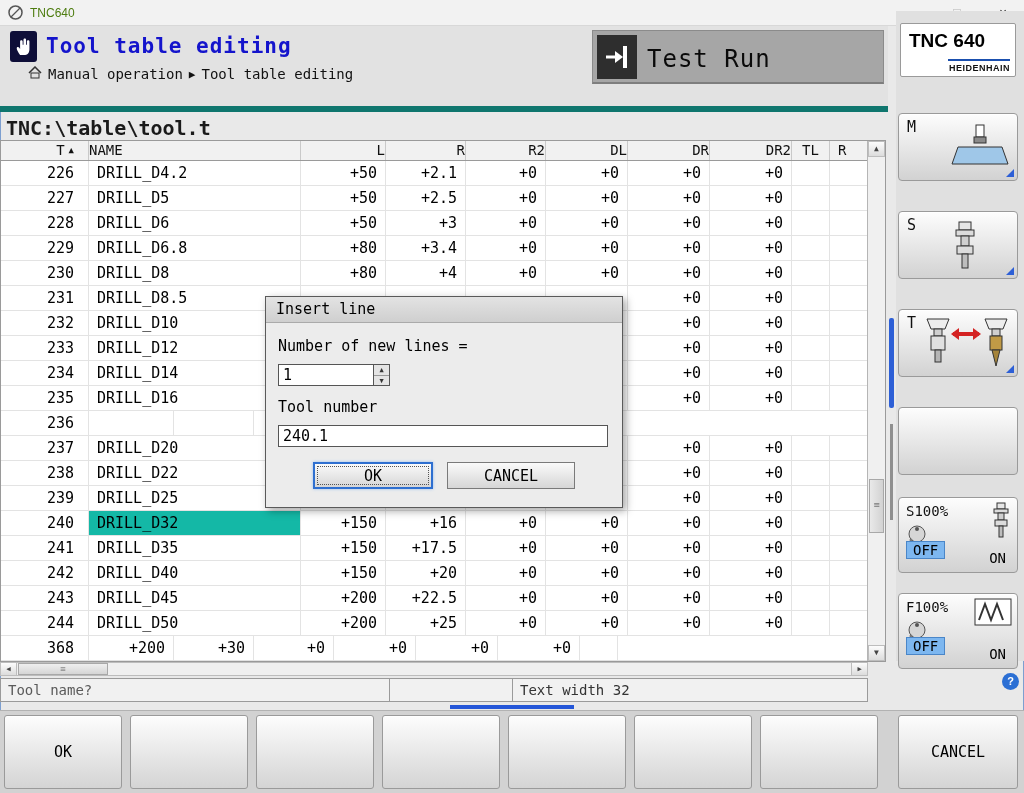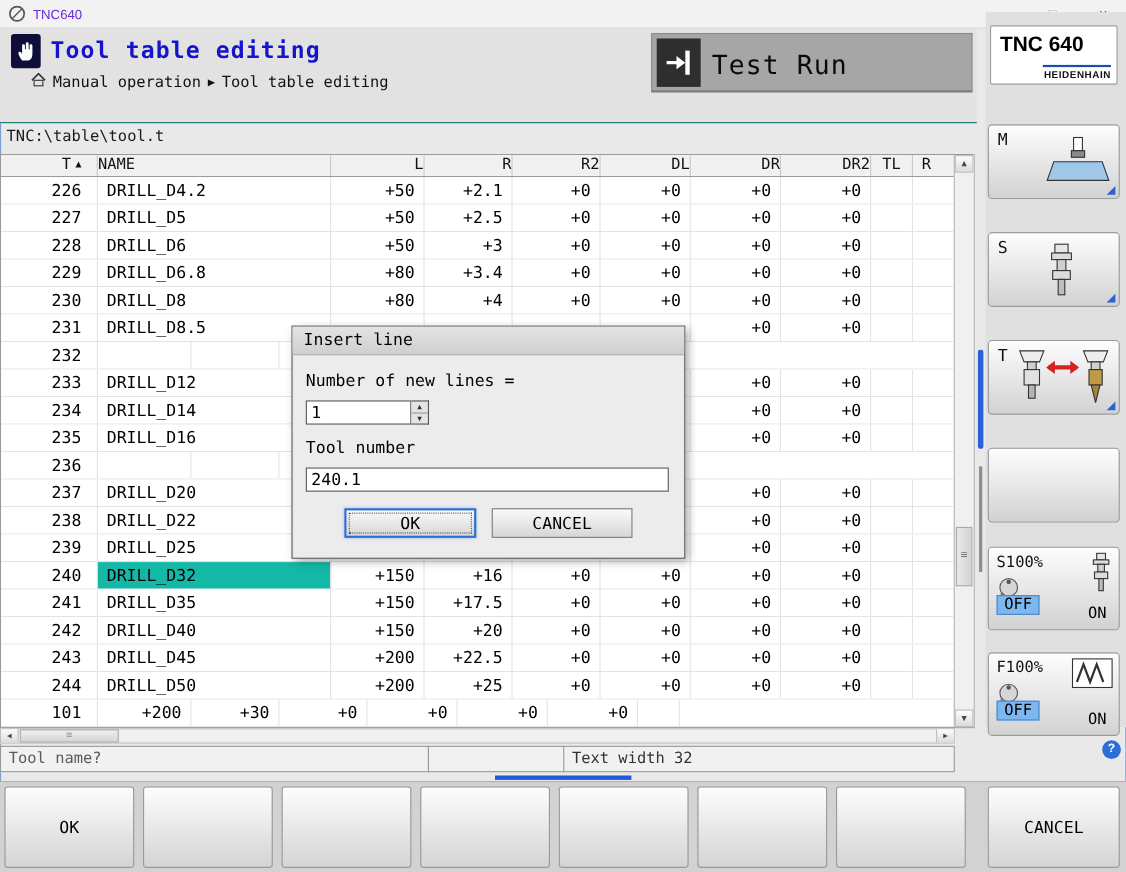--- a/index.html
+++ b/index.html
@@ -7,46 +7,46 @@
   body { font-family:"DejaVu Sans Mono", monospace; background:#e9e9e9; }
   #screen { position:relative; width:1024px; height:793px; background:#e9e9e9;
             box-shadow: inset 0 0 0 1px #7d9fd0; }
 
   
   .titlebar { position:absolute; left:0; top:0; width:1024px; height:26px;
               background:#f2f2f2; border-bottom:1px solid #d8d8d8;
               font-family:"Liberation Sans", sans-serif; }
   .app-icon { position:absolute; left:8px; top:5px; width:15px; height:15px; }
   .app-icon svg { display:block; }
-  .titlebar-text { position:absolute; left:30px; top:6px; font-size:12px; color:#6d28d9; }
+  .titlebar-text { position:absolute; left:30px; top:6px; font-size:12px; color:#4d7c0f; }
   .win-btn { position:absolute; top:0; width:42px; height:26px; text-align:center;
              line-height:26px; font-size:13px; color:#222; cursor:default; }
   .win-min { right:92px; }
   .win-max { right:46px; color:#b5b5b5; }
   .win-close { right:0; }
 
   
   .header-band { position:absolute; left:0; top:26px; width:888px; height:86px;
-                 background:#e2e2e2; border-bottom:1px solid #0f766e; }
+                 background:#e2e2e2; border-bottom:6px solid #0f766e; }
   .hand-box { position:absolute; left:10px; top:5px; width:27px; height:31px;
               background:#0e0e38; border-radius:3px; display:flex; align-items:center; justify-content:center; }
   .mode-title { position:absolute; left:46px; top:8px; font-size:21px; font-weight:bold;
                 color:#1414cc; letter-spacing:1px; white-space:nowrap; }
   .breadcrumb { position:absolute; left:28px; top:40px; display:flex; align-items:center;
                 gap:6px; font-size:14px; color:#111; white-space:nowrap;justify-content:center; }
   .crumb-sep { font-size:11px; }
   .testrun-tab { position:absolute; left:592px; top:4px; width:292px; height:54px;
                  background:#a6a6a6; border:1px solid #8b8b8b; border-bottom:2px solid #7e7e7e; }
   .testrun-icon { position:absolute; left:4px; top:4px; width:40px; height:44px;
                   background:#2e2e2e; display:flex; align-items:center; justify-content:center; }
   .testrun-label { position:absolute; left:54px; top:14px; font-size:24px; color:#0a0a0a;
                    letter-spacing:1px; }
 
   
-  .path-line { position:absolute; left:6px; top:116px; font-size:14px; color:#1a1a1a; }
+  .path-line { position:absolute; left:6px; top:116px; font-size:20px; color:#1a1a1a;font-weight:bold; }
 
   
   .tool-table { position:absolute; left:0; top:140px; width:886px; height:522px;
                 background:#ffffff; border:1px solid #9a9a9a; }
   .thead { display:flex; height:20px; background:#f1f1f1; border-bottom:1px solid #9a9a9a; }
   .hcell { border-right:1px solid #c9c9c9; font-size:14px; line-height:19px; text-align:center;
            color:#111; overflow:hidden; white-space:nowrap; position:relative; }
   .sort { font-size:9px; margin-left:4px; vertical-align:2px; }
   .tbody { position:absolute; left:0; top:20px; right:18px; bottom:0; overflow:hidden; }
   .trow { display:flex; height:25px; border-bottom:1px solid #e3e3e3; background:#fff; }
@@ -292,20 +292,21 @@
     <div class="cell c3"></div>
     <div class="cell c4"></div>
     <div class="cell c5"></div>
     <div class="cell c6">+0</div>
     <div class="cell c7">+0</div>
     <div class="cell c8"></div>
     <div class="cell c9"></div>
   </div>
         <div class="trow">
     <div class="cell c0">232</div>
+    <div class="cell c1">DRILL_D10</div>
     <div class="cell c2"></div>
     <div class="cell c3"></div>
     <div class="cell c4"></div>
     <div class="cell c5"></div>
     <div class="cell c6">+0</div>
     <div class="cell c7">+0</div>
     <div class="cell c8"></div>
     <div class="cell c9"></div>
   </div>
         <div class="trow">
@@ -445,21 +446,21 @@
     <div class="cell c2">+200</div>
     <div class="cell c3">+25</div>
     <div class="cell c4">+0</div>
     <div class="cell c5">+0</div>
     <div class="cell c6">+0</div>
     <div class="cell c7">+0</div>
     <div class="cell c8"></div>
     <div class="cell c9"></div>
   </div>
         <div class="trow">
-    <div class="cell c0">101</div>
+    <div class="cell c0">368</div>
     <div class="cell c2">+200</div>
     <div class="cell c3">+30</div>
     <div class="cell c4">+0</div>
     <div class="cell c5">+0</div>
     <div class="cell c6">+0</div>
     <div class="cell c7">+0</div>
     <div class="cell c8"></div>
     <div class="cell c9"></div>
   </div>
       </div>

